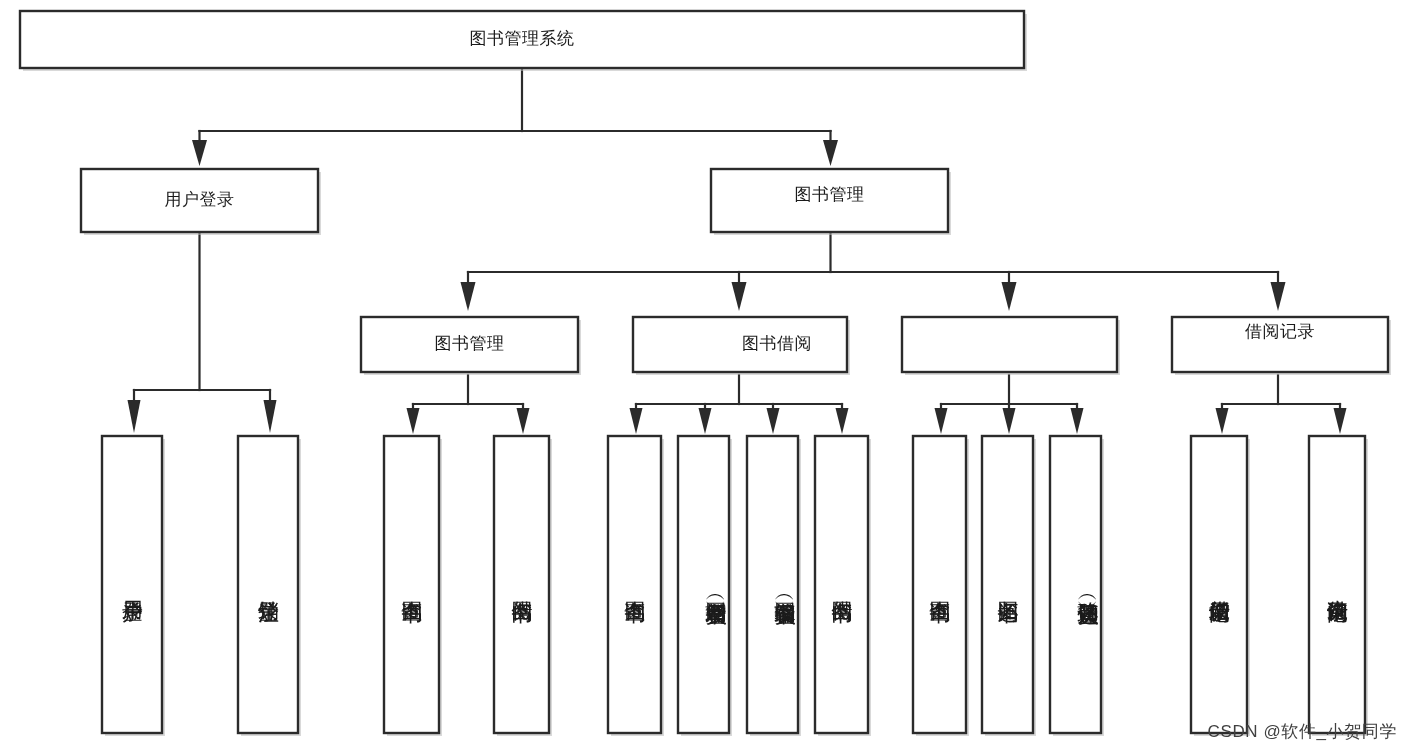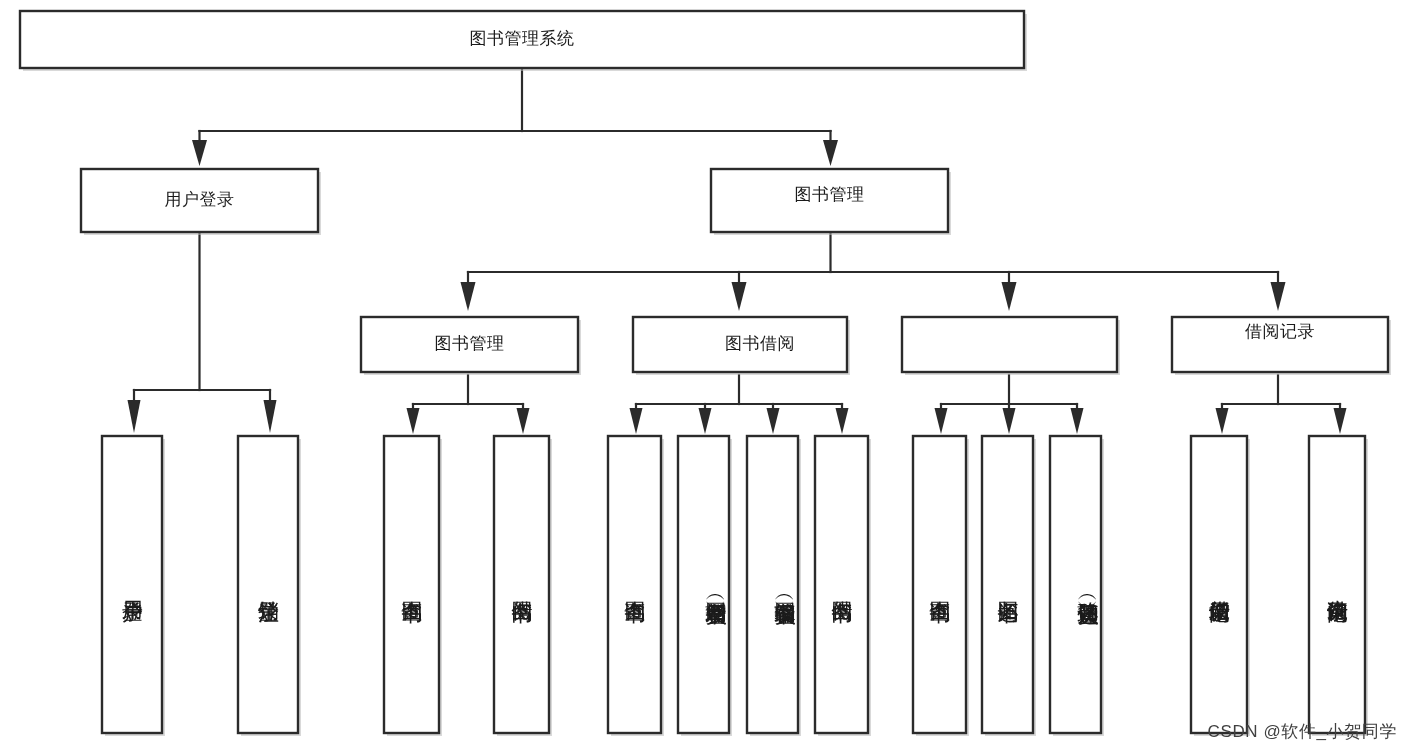--- a/index.html
+++ b/index.html
@@ -226,21 +226,21 @@
   </svg>
 
   <div class="node-label-h" style="left:20px; top:11px; width:1004px; height:57px;">图书管理系统</div>
 
   <div class="node-label-h" style="left:81px; top:169px; width:237px; height:63px;">用户登录</div>
 
   <div class="node-label-h" style="left:711px; top:169px; width:237px; height:52px;">图书管理</div>
 
   <div class="node-label-h" style="left:361px; top:317px; width:217px; height:55px;">图书管理</div>
 
-  <div class="node-label-h" style="left:609px; top:317px; width:238px; height:55px;padding-left:32px;">图书借阅</div>
+  <div class="node-label-h" style="left:626px; top:317px; width:238px; height:55px;padding-left:32px;">图书借阅</div>
 
 
   <div class="node-label-h" style="left:1172px; top:305px; width:216px; height:55px;">借阅记录</div>
 
   <div class="node-label-v centered" style="left:102px; top:436px; width:60px; height:297px;">用户登录</div>
 
   <div class="node-label-v centered" style="left:238px; top:436px; width:60px; height:297px;">注销登录</div>
 
   <div class="node-label-v centered" style="left:384px; top:436px; width:55px; height:297px;">查询图书</div>
 

